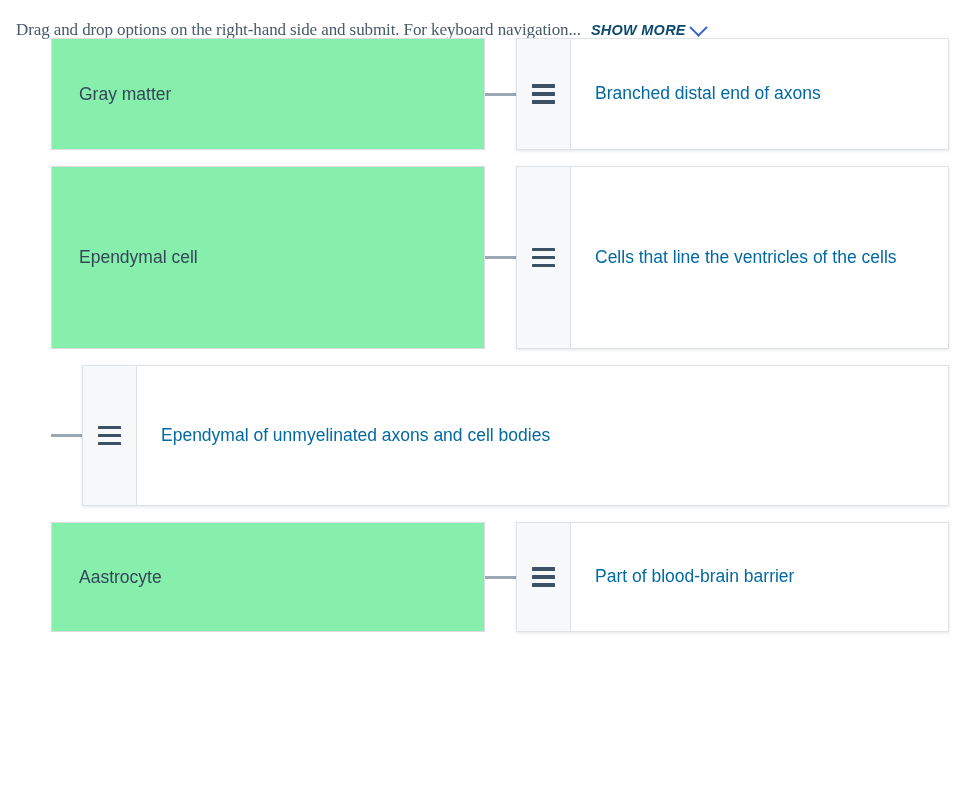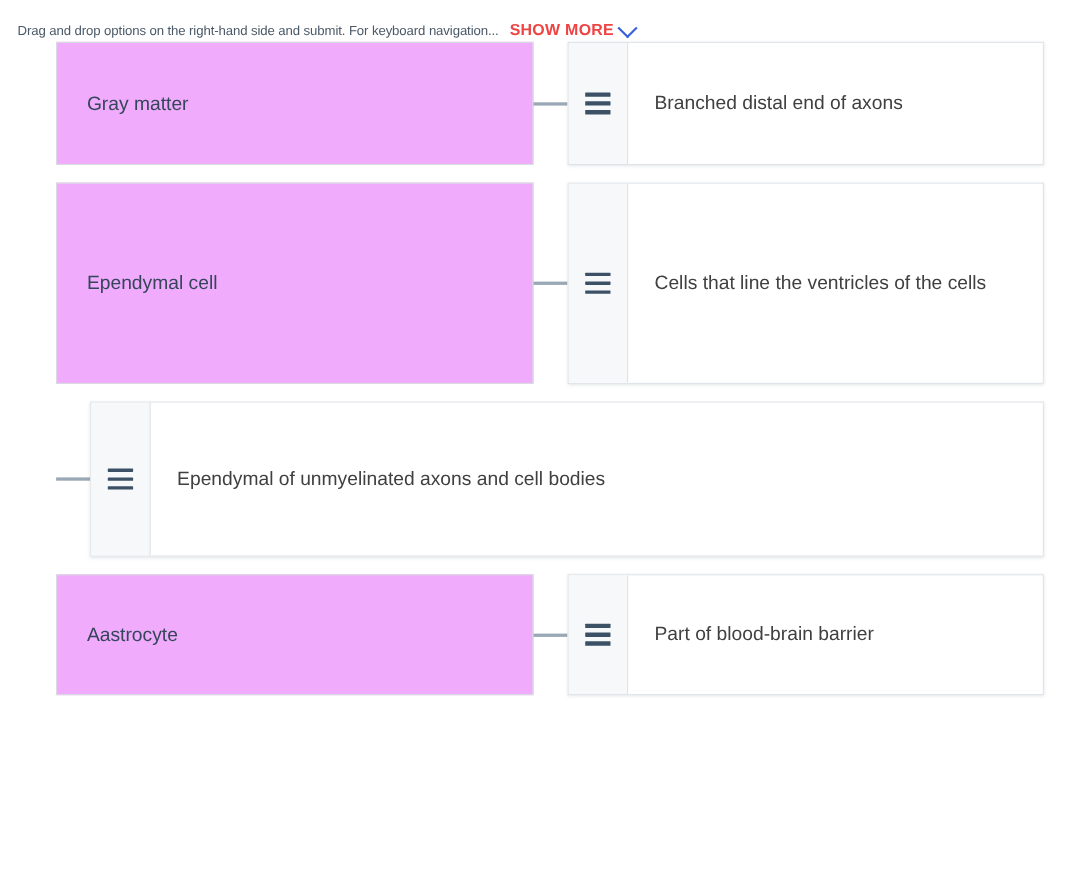--- a/index.html
+++ b/index.html
@@ -18,34 +18,36 @@
   
   .instruction-bar {
     display: flex;
     align-items: baseline;
     padding: 20px 0 0 16px;
     height: 26px;
     box-sizing: border-box;
     white-space: nowrap;
   }
   .instruction-text {
-    font-size: 12px;
+    font-size: 17px;
     color: #4a5968;
     letter-spacing: -0.1px;
+    font-family: Liberation Serif, serif;
   }
   .show-more {
     display: inline-flex;
     align-items: center;
     gap: 6px;
     margin-left: 10px;
-    color: #ef4444;
+    color: #0c4a6e;
     font-size: 14.5px;
     font-weight: 700;
     letter-spacing: 0.25px;
     cursor: pointer;
+    font-style: italic;
   }
   .chevron-down {
     display: inline-block;
     width: 11px;
     height: 11px;
     border-right: 2.4px solid #3b60d8;
     border-bottom: 2.4px solid #3b60d8;
     transform: rotate(45deg) translate(-2px, -2px);
   }
 
@@ -57,21 +59,21 @@
   }
   .match-row {
     display: flex;
     align-items: stretch;
     margin-bottom: 16px;
   }
   .prompt-box {
     width: 434px;
     flex: 0 0 434px;
     border: 1.5px solid #d9dde2;
-    background: #f0abfc;
+    background: #86efac;
     display: flex;
     align-items: center;
     padding: 0 27px;
     box-sizing: border-box;
     font-size: 17.5px;
     color: #36465a;
   }
   .connector-wrap {
     flex: 0 0 31px;
     display: flex;
@@ -115,21 +117,21 @@
   }
   .handle-glyph span:last-child { margin-bottom: 0; }
   .answer-text {
     flex: 1 1 auto;
     display: flex;
     align-items: center;
     padding: 0 24px;
     box-sizing: border-box;
     font-size: 17.5px;
     line-height: 2.05;
-    color: #404040;
+    color: #0369a1;
   }
 
   
   .row-h1 .prompt-box, .row-h1 .answer-card { height: 112px; }
   .row-h2 .prompt-box, .row-h2 .answer-card { height: 183px; }
   .row-h3 .prompt-box, .row-h3 .answer-card { height: 141px; }
   .row-h4 .prompt-box, .row-h4 .answer-card { height: 141px; }
   .row-h5 .prompt-box, .row-h5 .answer-card { height: 110px; }
 </style>
 </head>

